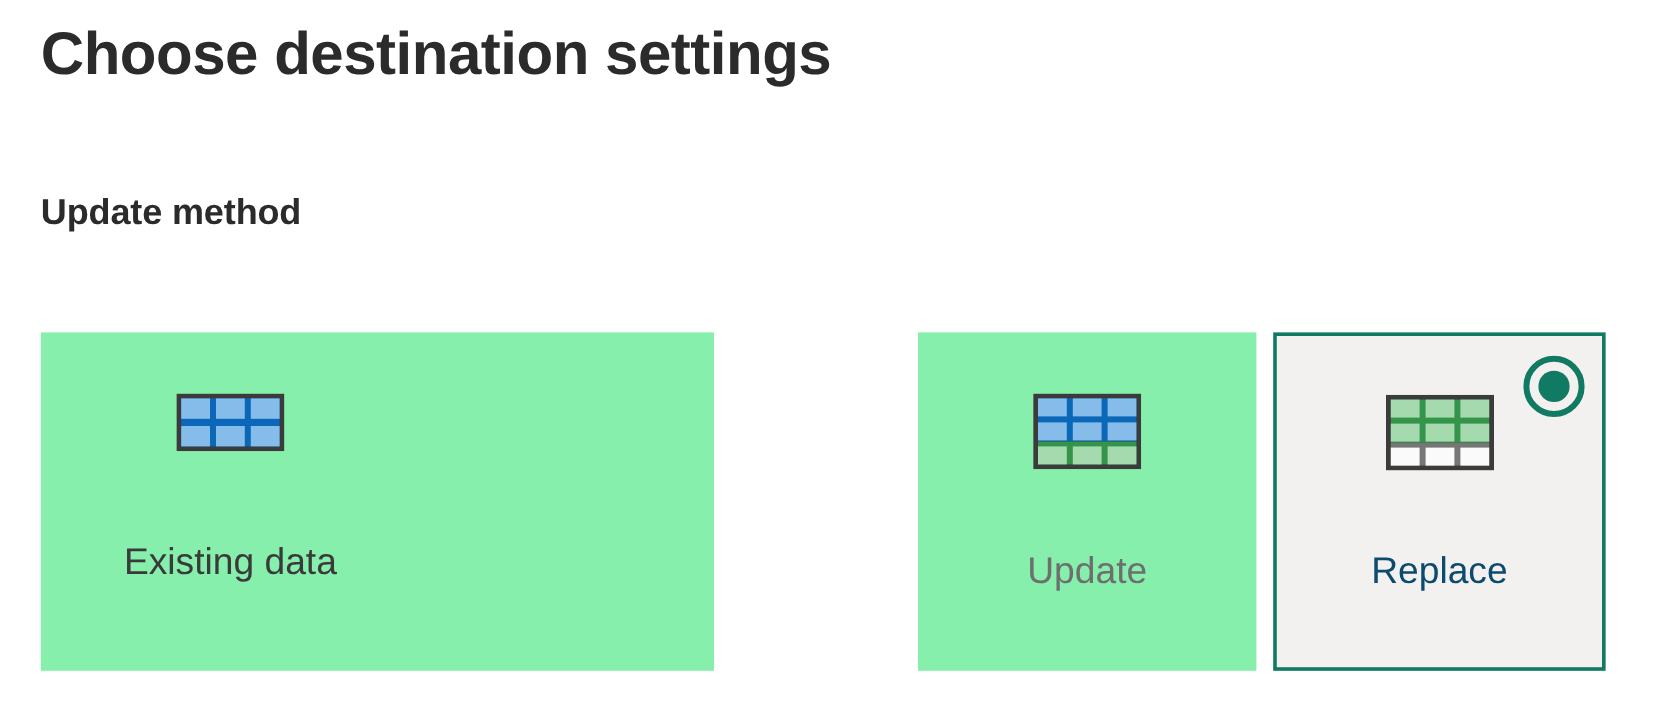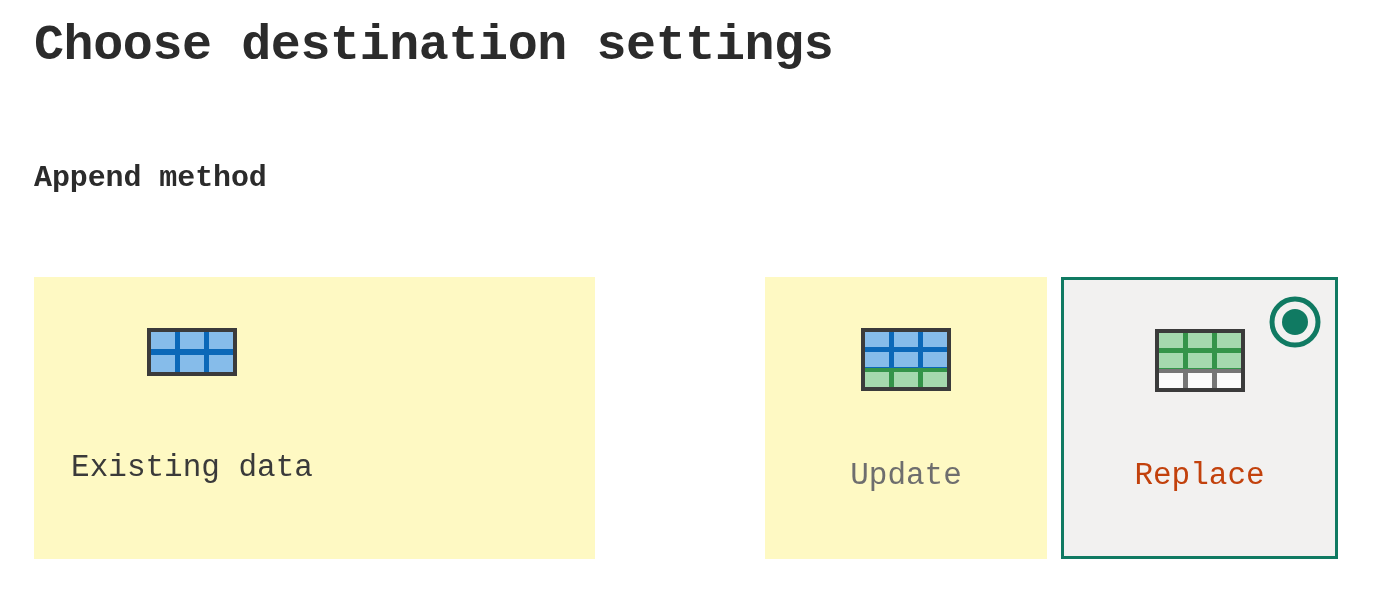--- a/index.html
+++ b/index.html
@@ -11,21 +11,20 @@
     background: #ffffff;
     font-family: "Liberation Sans", sans-serif;
     overflow: hidden;
   }
 
   .page {
     position: relative;
     width: 1390px;
     height: 604px;
     background: #ffffff;
-    font-family: Liberation Mono, monospace;
   }
 
   
   .page-title {
     position: absolute;
     left: 34px;
     top: 18px;
     font-size: 50px;
     font-weight: 700;
     letter-spacing: -0.4px;
@@ -52,21 +51,21 @@
     left: 0;
     top: 277px;
     width: 1390px;
     height: 282px;
   }
 
   .card {
     position: absolute;
     top: 0;
     height: 282px;
-    background: #fef9c3;
+    background: #86efac;
   }
 
   .card.source-card {
     left: 34px;
     width: 561px;
   }
 
   .card.append-card {
     left: 765px;
     width: 282px;
@@ -97,21 +96,21 @@
   }
 
   .opt-label {
     font-size: 31px;
     line-height: 1;
     white-space: nowrap;
     color: #3a3a3a;
   }
 
   .opt-label.muted { color: #6e6e6e; }
-  .opt-label.accent { color: #c2410c; }
+  .opt-label.accent { color: #0c4a6e; }
 
   
   .opt.existing {
     left: 0;
     width: 316px;
   }
   .opt.existing .opt-icon-wrap { height: 150px; align-items: center; }
   .opt.existing .opt-label { margin-top: 25px; }
 
   .opt.newdata {
@@ -149,21 +148,21 @@
     height: 52px;
   }
 </style>
 </head>
 <body>
 
 <div class="page">
 
   <h1 class="page-title">Choose destination settings</h1>
 
-  <h2 class="section-title">Append method</h2>
+  <h2 class="section-title">Update method</h2>
 
   <div class="options-row">
 
     <div class="card source-card">
 
       <div class="opt existing">
         <div class="opt-icon-wrap">
           <svg class="gridicon" width="90" height="48" viewBox="0 0 90 48">
             <rect x="0" y="0" width="90" height="48" fill="#3b3b3b"></rect>
             <rect x="4" y="4" width="82" height="40" fill="#0b68b8"></rect>

